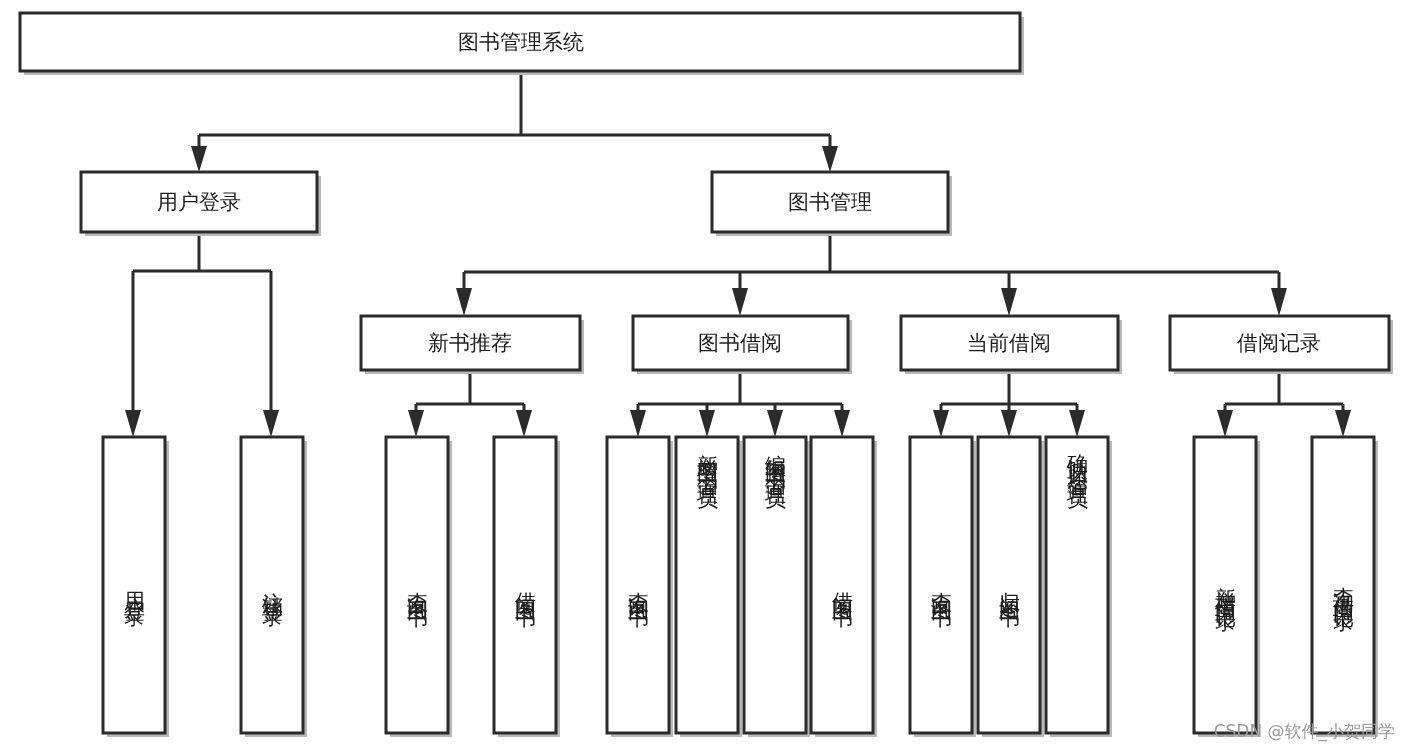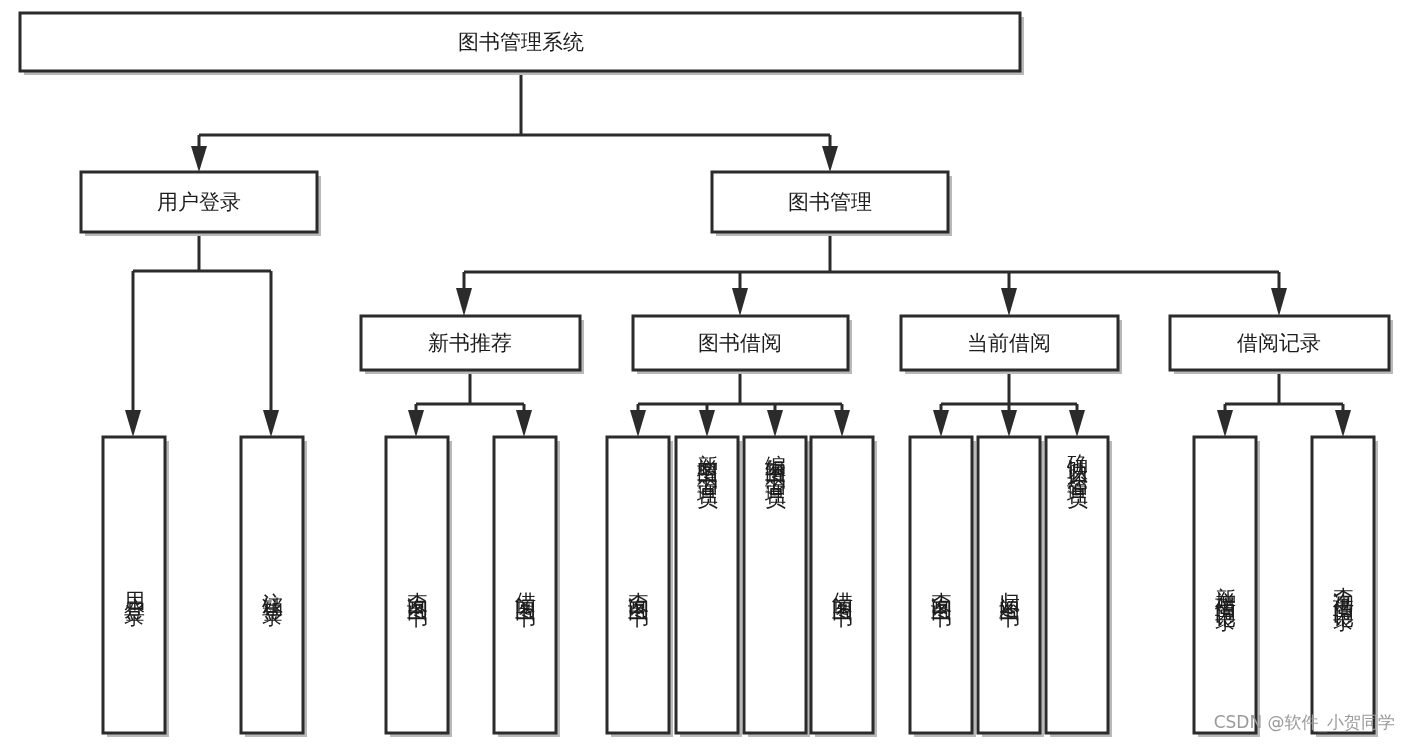--- a/index.html
+++ b/index.html
@@ -67,21 +67,21 @@
     font-size: 21px;
     line-height: 1.38;
     letter-spacing: 5px;
     color: #1c1c1c;
     white-space: nowrap;
     text-align: center;
   }
   .watermark {
     position: absolute;
     right: 10px;
-    bottom: 13px;
+    bottom: 4px;
     font-family: "DejaVu Sans", "Liberation Sans", sans-serif;
     font-size: 17px;
     color: #9a9a9a;
     white-space: nowrap;
     pointer-events: none;
   }
 </style>
 </head>
 <body>
 

